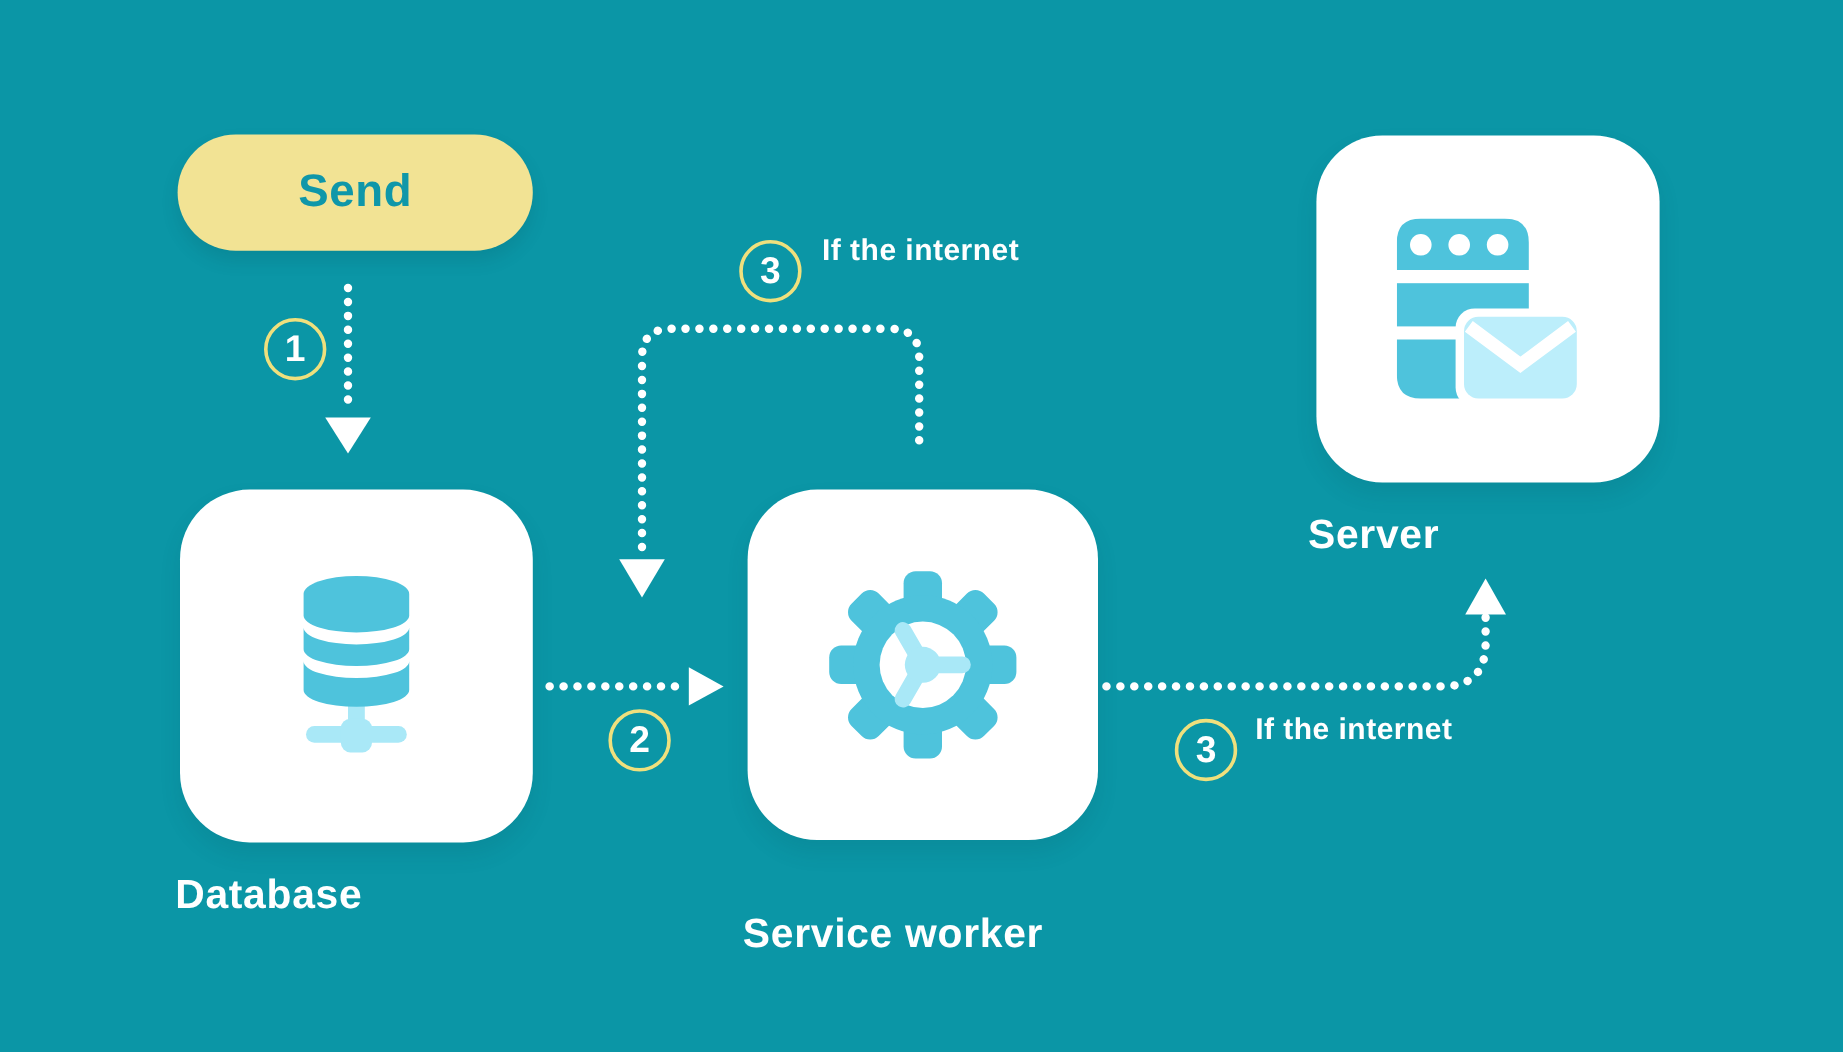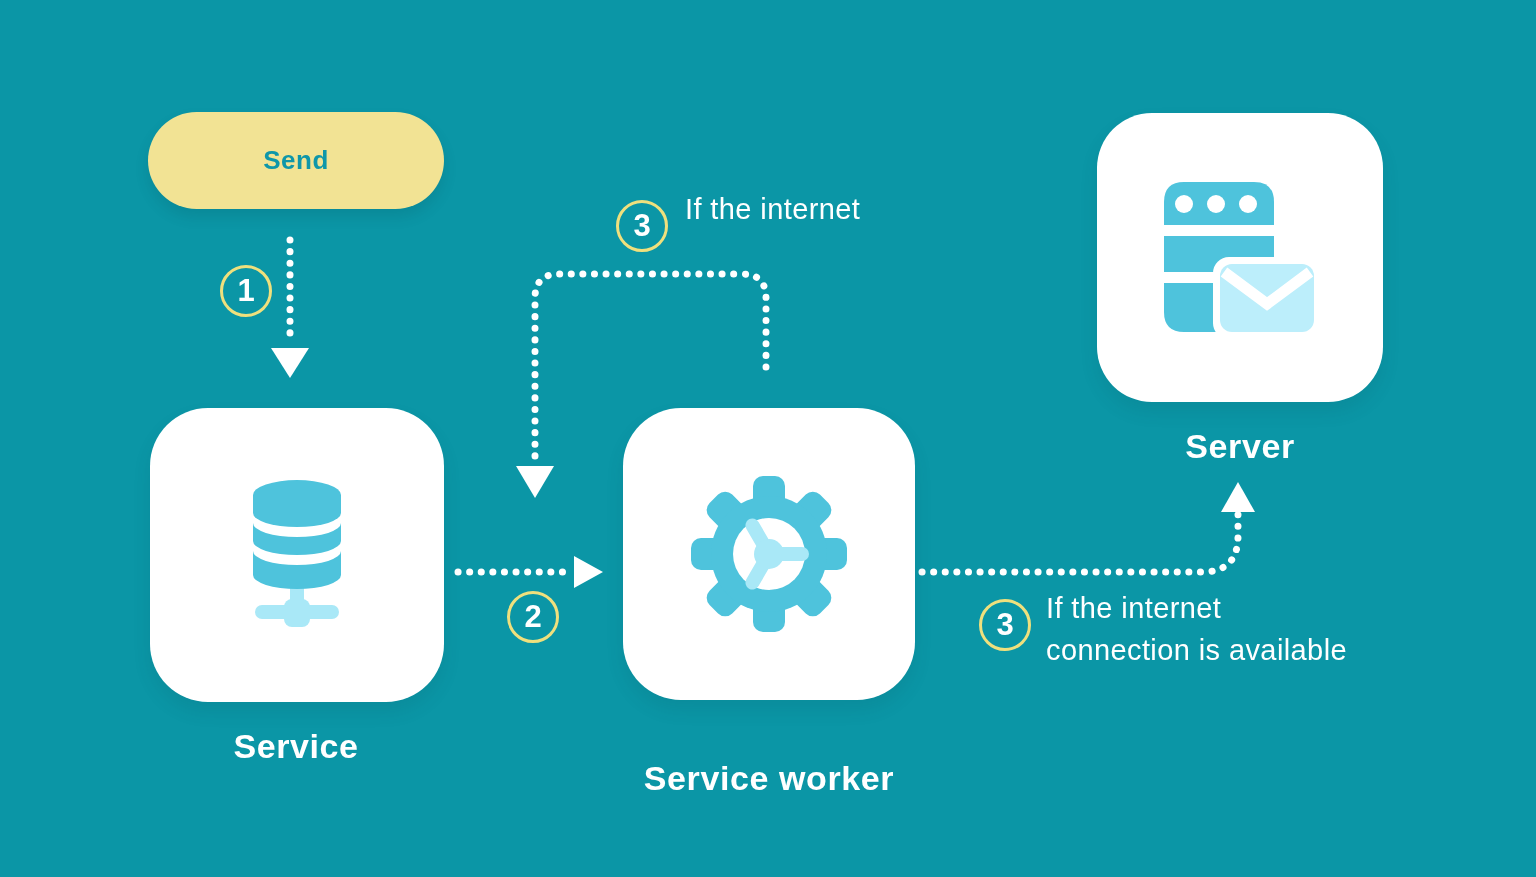--- a/index.html
+++ b/index.html
@@ -10,51 +10,51 @@
     overflow:hidden;
     font-family:"Liberation Sans", sans-serif;
   }
   .overlay{position:absolute;left:0;top:0;width:1536px;height:877px;pointer-events:none;}
   .dotline{fill:none;stroke:var(--white);stroke-width:7;stroke-linecap:round;stroke-dasharray:0.1 11.5;}
   .ah{fill:var(--white);}
   .send-btn{
     position:absolute;left:148px;top:112px;width:296px;height:97px;
     background:var(--yellow);border-radius:48.5px;
     display:flex;align-items:center;justify-content:center;
-    font-size:26px;font-weight:700;color:var(--tealtext);
+    font-size:38px;font-weight:700;color:var(--tealtext);
     letter-spacing:0.5px;cursor:pointer;
     box-shadow:0 8px 14px rgba(0,55,65,0.13);
   }
   .node{
     position:absolute;background:var(--panel);border-radius:58px;
     display:flex;align-items:center;justify-content:center;
     box-shadow:0 10px 18px rgba(0,55,65,0.10);
   }
   .node-database{left:150px;top:408px;width:294px;height:294px;}
   .node-service{left:623px;top:408px;width:292px;height:292px;}
   .node-server{left:1097px;top:113px;width:286px;height:289px;border-radius:55px;}
   .node-label{
-    position:absolute;width:300px;text-align:center;
+    position:absolute;width:300px;
     color:var(--white);font-size:34px;font-weight:600;letter-spacing:0.6px;
   }
   .label-database{left:146px;top:727px;}
   .label-service{left:619px;top:759px;}
   .label-server{left:1090px;top:427px;}
   .step-circle{
     position:absolute;width:52px;height:52px;border-radius:50%;
     border:3.5px solid var(--ring);box-sizing:border-box;
     display:flex;align-items:center;justify-content:center;
     color:var(--white);font-size:31px;font-weight:600;
   }
   .c1{left:220px;top:265px;}
   .c2{left:507px;top:591px;}
   .c3a{left:616px;top:200px;}
   .c3b{left:979px;top:599px;}
   .annotation{
-    position:absolute;color:var(--white);font-size:29px;font-weight:400;
+    position:absolute;color:var(--white);font-size:25px;font-weight:700;
     letter-spacing:0.4px;line-height:42px;white-space:nowrap;
   }
   .ann-offline{left:685px;top:188px;}
   .ann-online{left:1046px;top:587px;}
   .f-blue{fill:var(--blue);}
   .f-light{fill:var(--lightblue);}
   .f-env{fill:var(--envelope);}
   .f-white{fill:var(--white);}
   .s-white{stroke:var(--white);fill:none;}
 </style>
@@ -93,36 +93,35 @@
   </div>
   <div class="step-circle c3b">
     <span>3</span>
   </div>
 
   <div class="annotation ann-offline">
     <div>If the internet</div>
   </div>
   <div class="annotation ann-online">
     <div>If the internet</div>
-    <div>connection is available</div>
   </div>
 
   <div class="node node-database">
     <svg width="96" height="152" viewBox="0 0 96 152">
 
       <rect class="f-light" x="41" y="98" width="14" height="30"></rect>
       <rect class="f-light" x="6" y="126" width="84" height="14" rx="7"></rect>
       <rect class="f-light" x="35" y="120" width="26" height="28" rx="8"></rect>
 
       <path class="f-blue" d="M4,16 A44,15 0 0 1 92,16 V34 A44,14 0 0 1 4,34 Z"></path>
       <path class="f-blue" d="M4,44 A44,14 0 0 0 92,44 V62 A44,14 0 0 1 4,62 Z"></path>
       <path class="f-blue" d="M4,72 A44,14 0 0 0 92,72 V96 A44,14 0 0 1 4,96 Z"></path>
     </svg>
   </div>
-  <div class="node-label label-database">Service</div>
+  <div class="node-label label-database">Database</div>
 
   <div class="node node-service">
     <svg width="160" height="160" viewBox="0 0 160 160">
       <g transform="translate(80,80)">
         <g class="f-blue">
           <rect x="-16" y="-78" width="32" height="34" rx="10" transform="rotate(0)"></rect>
           <rect x="-16" y="-78" width="32" height="34" rx="10" transform="rotate(45)"></rect>
           <rect x="-16" y="-78" width="32" height="34" rx="10" transform="rotate(90)"></rect>
           <rect x="-16" y="-78" width="32" height="34" rx="10" transform="rotate(135)"></rect>
           <rect x="-16" y="-78" width="32" height="34" rx="10" transform="rotate(180)"></rect>

